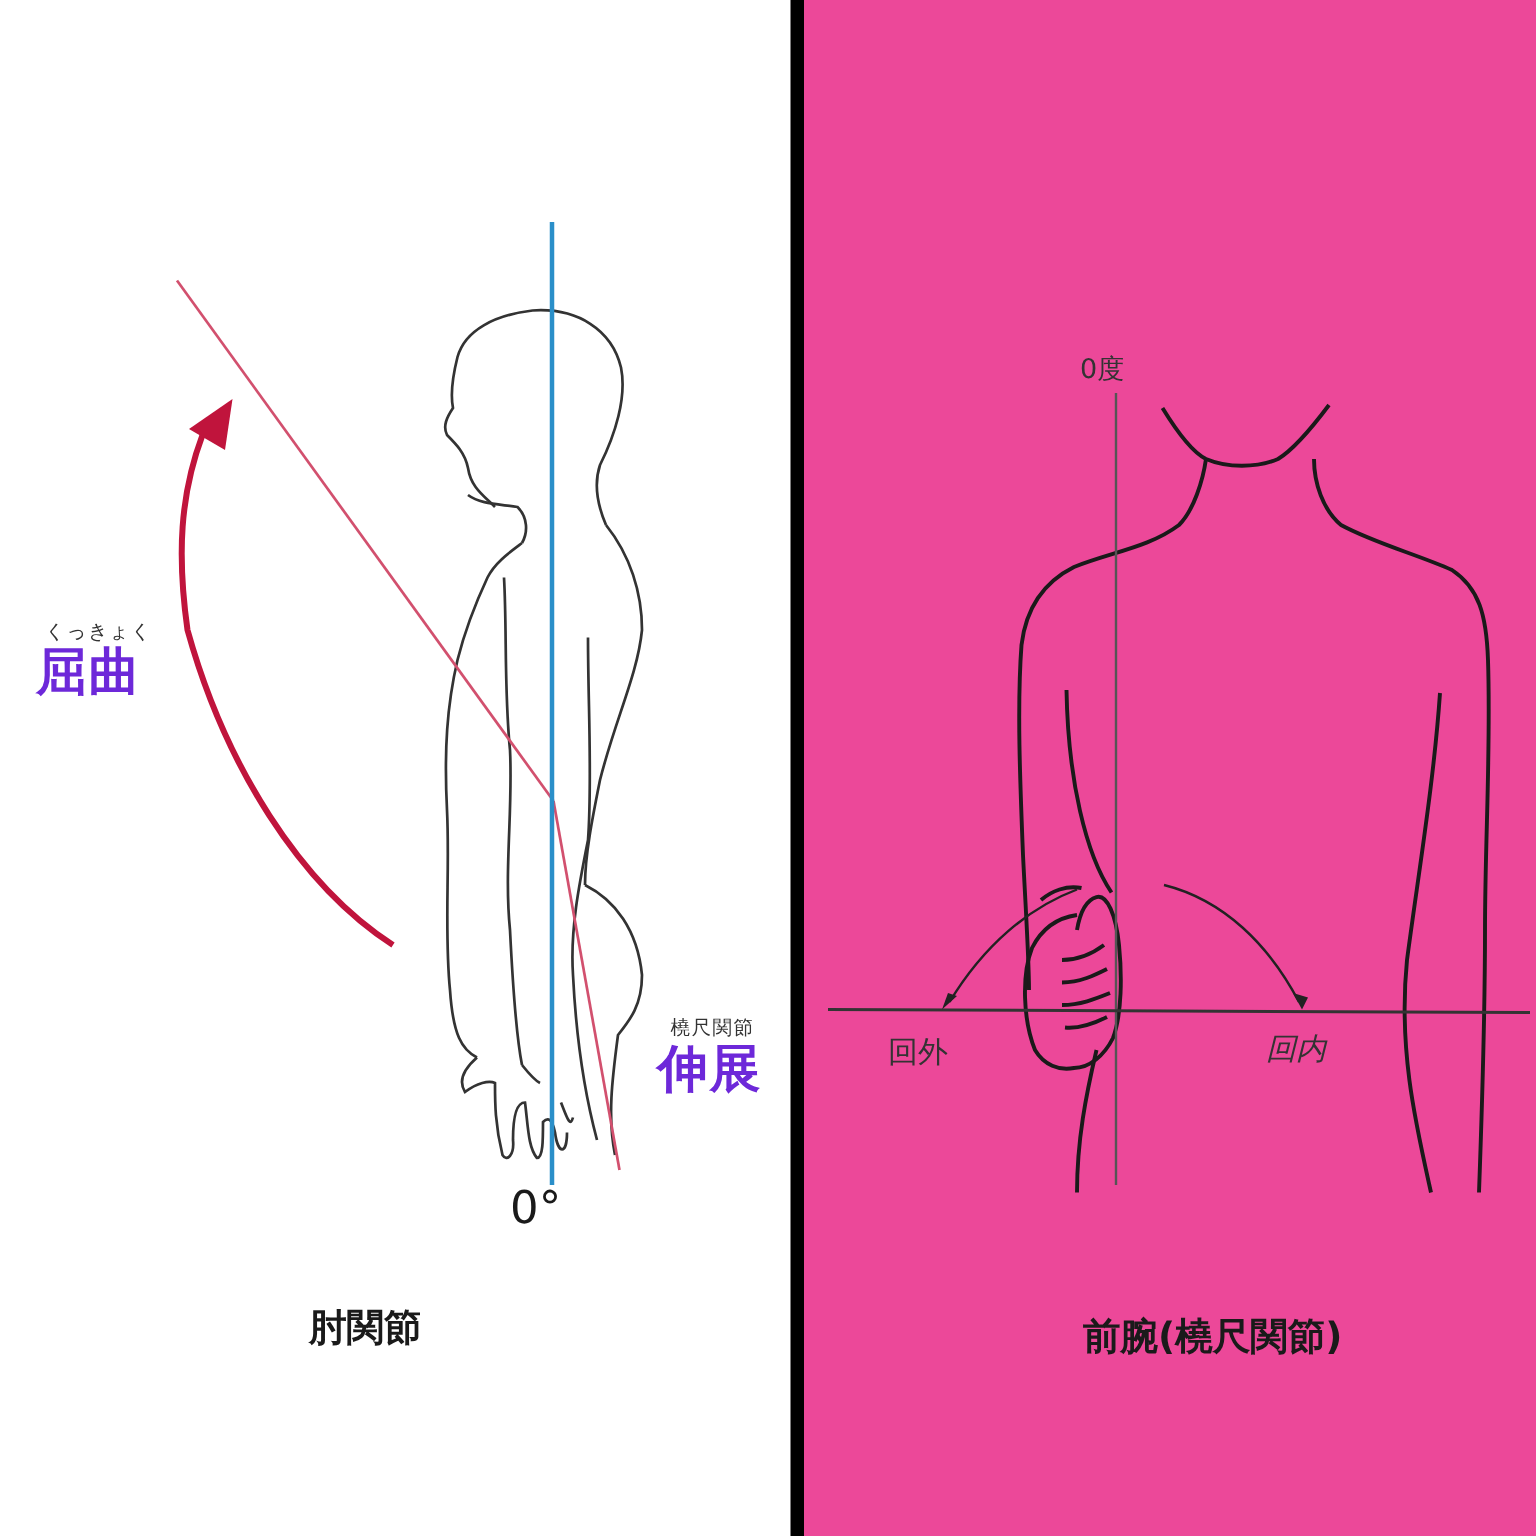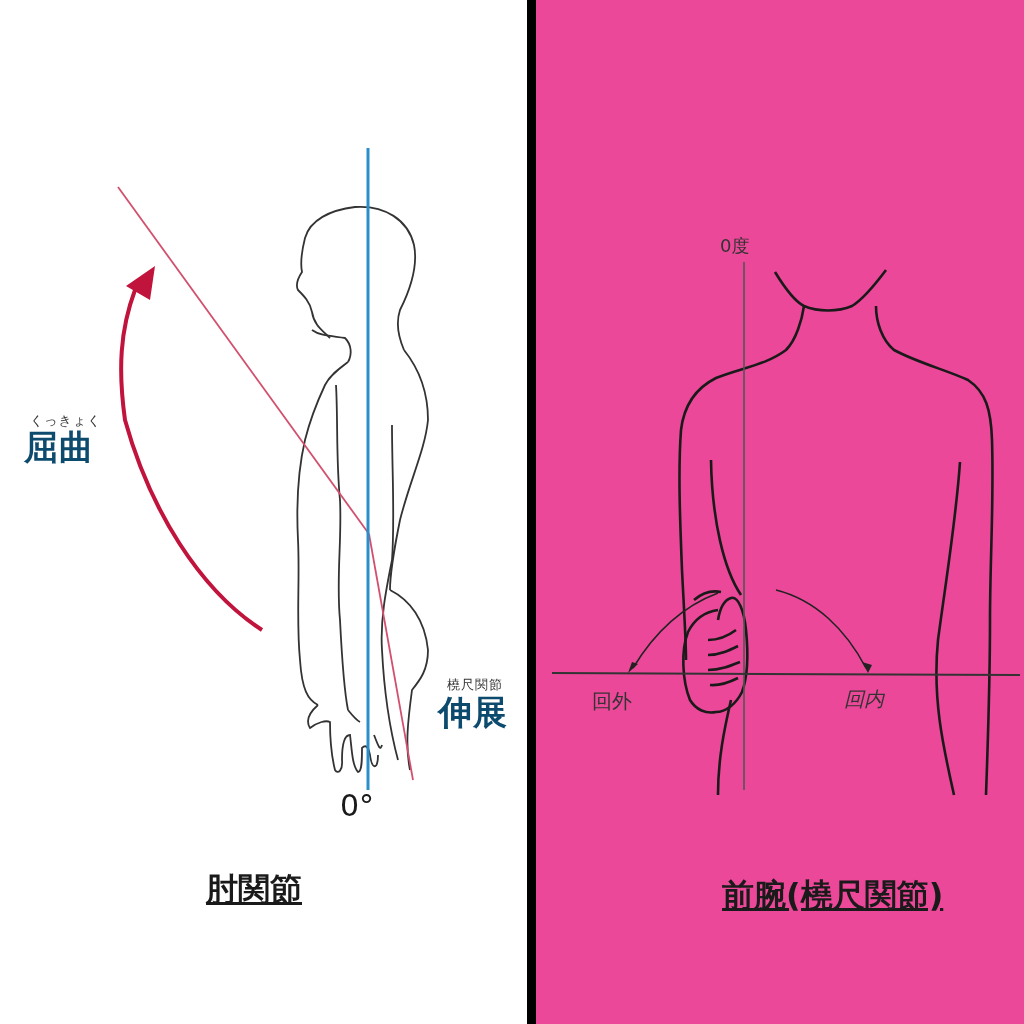--- a/index.html
+++ b/index.html
@@ -5,22 +5,22 @@
     html, body { margin: 0; padding: 0; background: #ffffff; }
     body { width: 1024px; height: 1024px; position: relative; overflow: hidden;
            font-family: "DejaVu Sans", "Liberation Sans", sans-serif; }
     .panel { position: absolute; top: 0; height: 1024px; background: #fff; }
     .panel-left { left: 0; width: 622px; padding-left: 20px; }
     .panel-right { left: 536px; width: 584px; background: #ec4899; }
     .divider { position: absolute; left: 527px; top: 0; width: 13px; height: 1024px; background: #000; }
     svg.art { position: absolute; left: 0; top: 0; }
     .label { position: absolute; color: #222; white-space: nowrap; }
     .ruby { position: absolute; font-size: 13px; color: #333; letter-spacing: 1px; white-space: nowrap; }
-    .big { font-size: 34px; font-weight: bold; color: #0c4a6e; letter-spacing: 1px; }
-    .caption { font-size: 32px; font-weight: bold; color: #1a1a1a; text-decoration: underline; }
+    .big { font-size: 34px; font-weight: bold; color: #6d28d9; letter-spacing: 1px; }
+    .caption { font-size: 25px; font-weight: bold; color: #1a1a1a; }
     .small-lbl { font-size: 20px; color: #333; }
   </style>
 </head>
 <body>
 
 <div class="panel panel-left">
   <svg class="art" width="527" height="1024" viewBox="0 0 527 1024">
 
     <g fill="none" stroke="#333" stroke-width="1.8">
 

